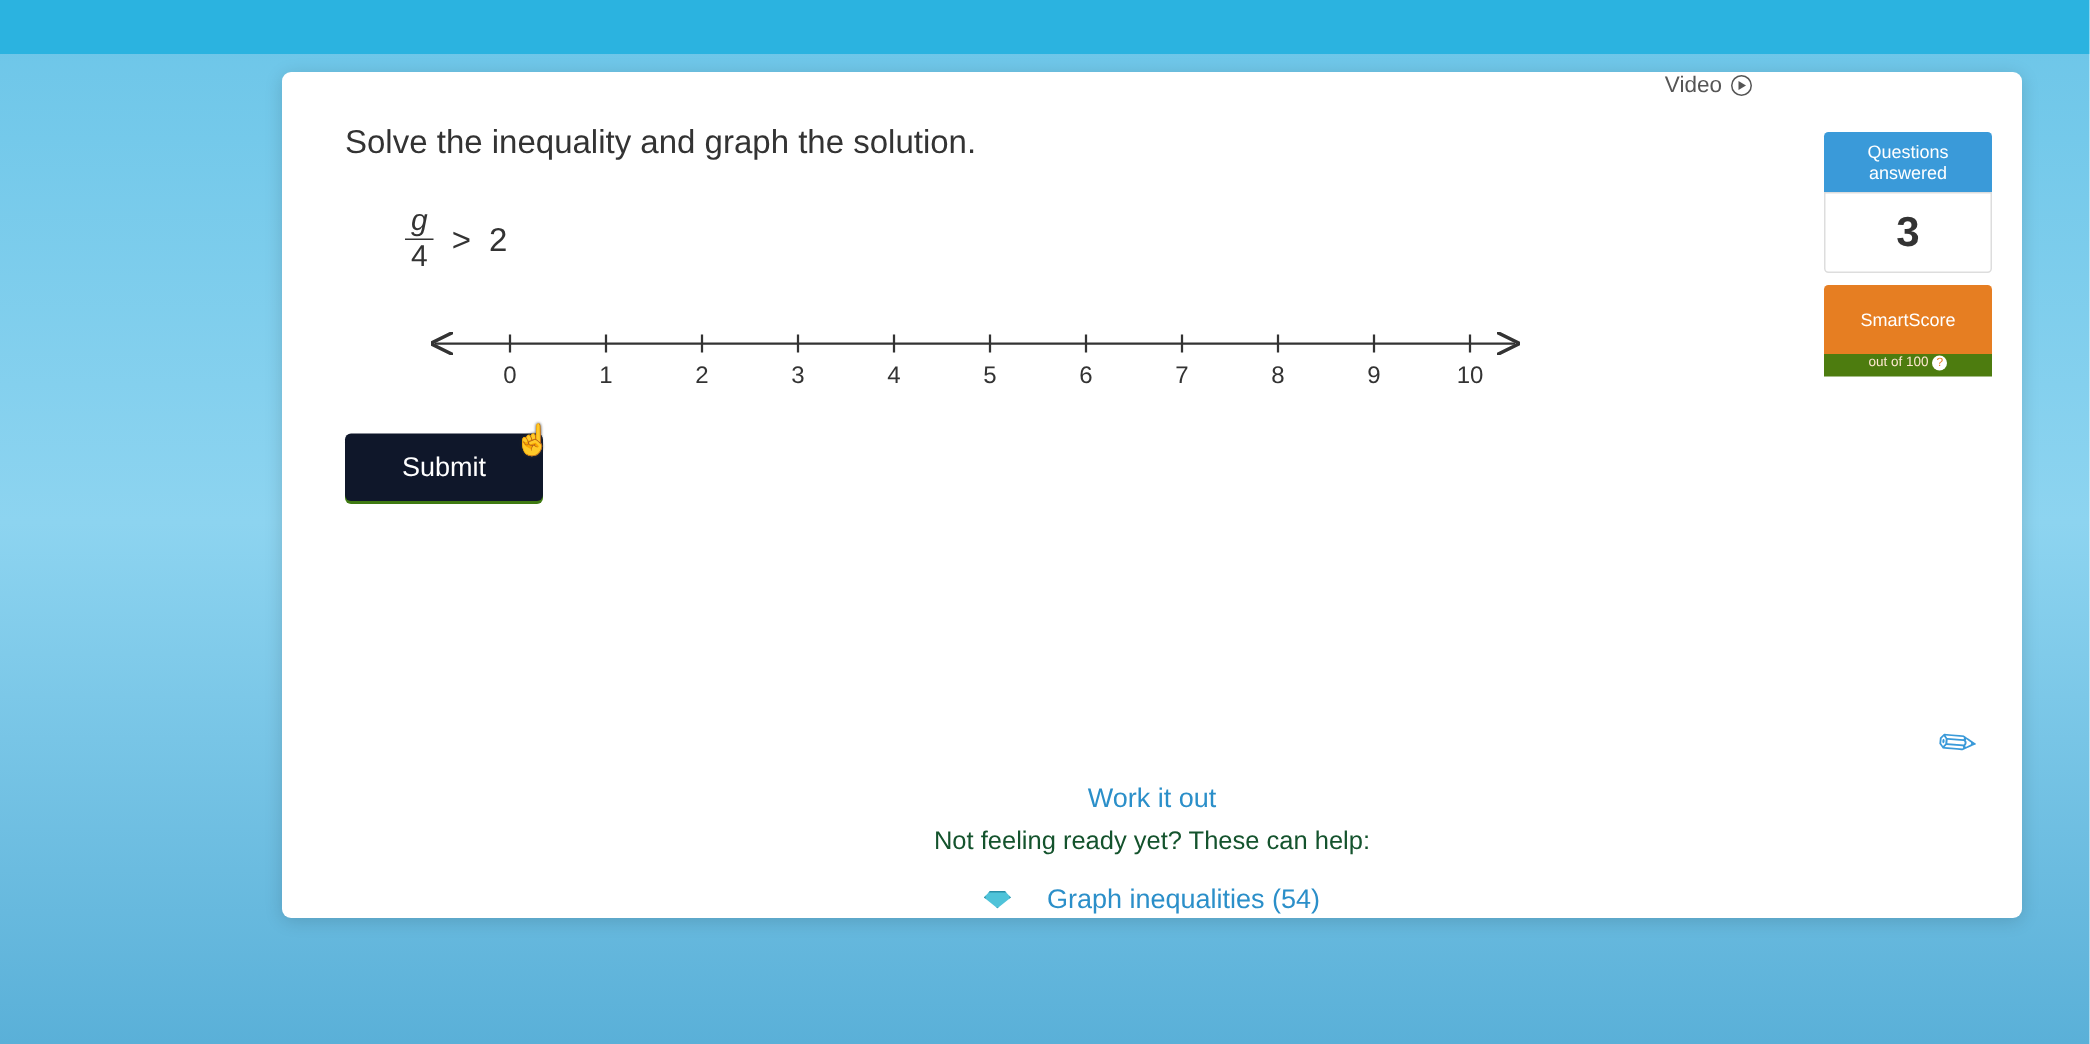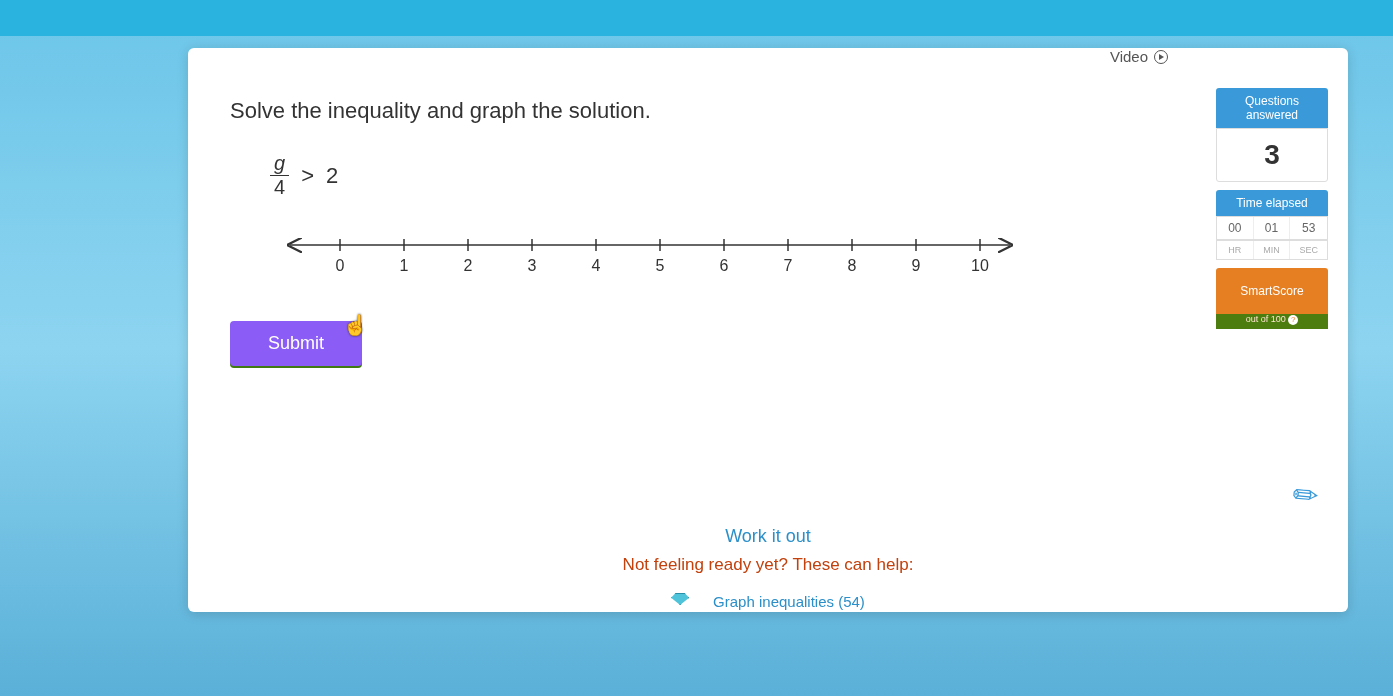--- a/index.html
+++ b/index.html
@@ -52,21 +52,21 @@
   .video-link .play::after {
     content: "";
     border-left: 5px solid #555;
     border-top: 3px solid transparent;
     border-bottom: 3px solid transparent;
     margin-left: 1px;
   }
   .question-title {
     font-size: 22px;
     color: #333;
-    margin-top: 16px;
+    margin-top: 0;
   }
   .fraction-line {
     margin: 28px 0 28px 40px;
     display: flex;
     align-items: center;
     gap: 12px;
     font-size: 22px;
     color: #333;
   }
   .fraction {
@@ -82,22 +82,22 @@
     color: #444;
     font-size: 19px;
     line-height: 1.5;
     width: 740px;
   }
   .numberline-wrap {
     margin: 24px 0 10px 50px;
   }
   svg.numberline { display: block; }
   .submit-btn {
-    margin-top: 24px;
-    background: #8b5cf6;
+    margin-top: 8px;
+    background: #0f172a;
     color: #fff;
     border: none;
     border-radius: 4px;
     padding: 12px 38px;
     font-size: 18px;
     cursor: pointer;
     box-shadow: 0 2px 0 #3f7a12;
     position: relative;
   }
   .cursor-hand {
@@ -170,34 +170,34 @@
     left: 0;
     width: 100%;
     text-align: center;
   }
   .work-it-out {
     color: #2b8fc9;
     font-size: 18px;
     margin-bottom: 8px;
   }
   .not-ready {
-    color: #c2410c;
+    color: #14532d;
     font-size: 17px;
     margin-bottom: 18px;
   }
   .help-links {
     display: flex;
     justify-content: space-around;
     padding: 0 40px;
   }
   .help-link {
     color: #2b8fc9;
-    font-size: 15px;
-    display: flex;
-    align-items: flex-start;
+    font-size: 18px;
+    display: flex;
+    align-items: center;
     gap: 24px;
   }
   .gem {
     display: inline-block;
     width: 18px; height: 12px;
     background: #4fc3d9;
     clip-path: polygon(25% 0, 75% 0, 100% 40%, 50% 100%, 0 40%);
     border: 1px solid #2a8fa8;
   }
 </style>
@@ -269,33 +269,20 @@
       <span class="cursor-hand">☝</span>
     </button>
   </div>
 
   <div class="side-panel">
     <div class="badge">
       <div class="badge-header qa-head">Questions answered</div>
       <div class="badge-body">3</div>
     </div>
 
-    <div class="badge">
-      <div class="badge-header time-head">Time elapsed</div>
-      <div class="time-grid">
-        <div>00</div>
-        <div>01</div>
-        <div>53</div>
-      </div>
-      <div class="time-grid time-labels">
-        <div>HR</div>
-        <div>MIN</div>
-        <div>SEC</div>
-      </div>
-    </div>
 
     <div class="badge">
       <div class="ss-head">SmartScore</div>
       <div class="ss-sub">
         <span>out of 100</span> <span style="display:inline-block;width:10px;height:10px;border-radius:50%;background:#fff;color:#e67e22;font-size:8px;line-height:10px;">?</span>
       </div>
     </div>
   </div>
 
   <div class="pencil">✎</div>

